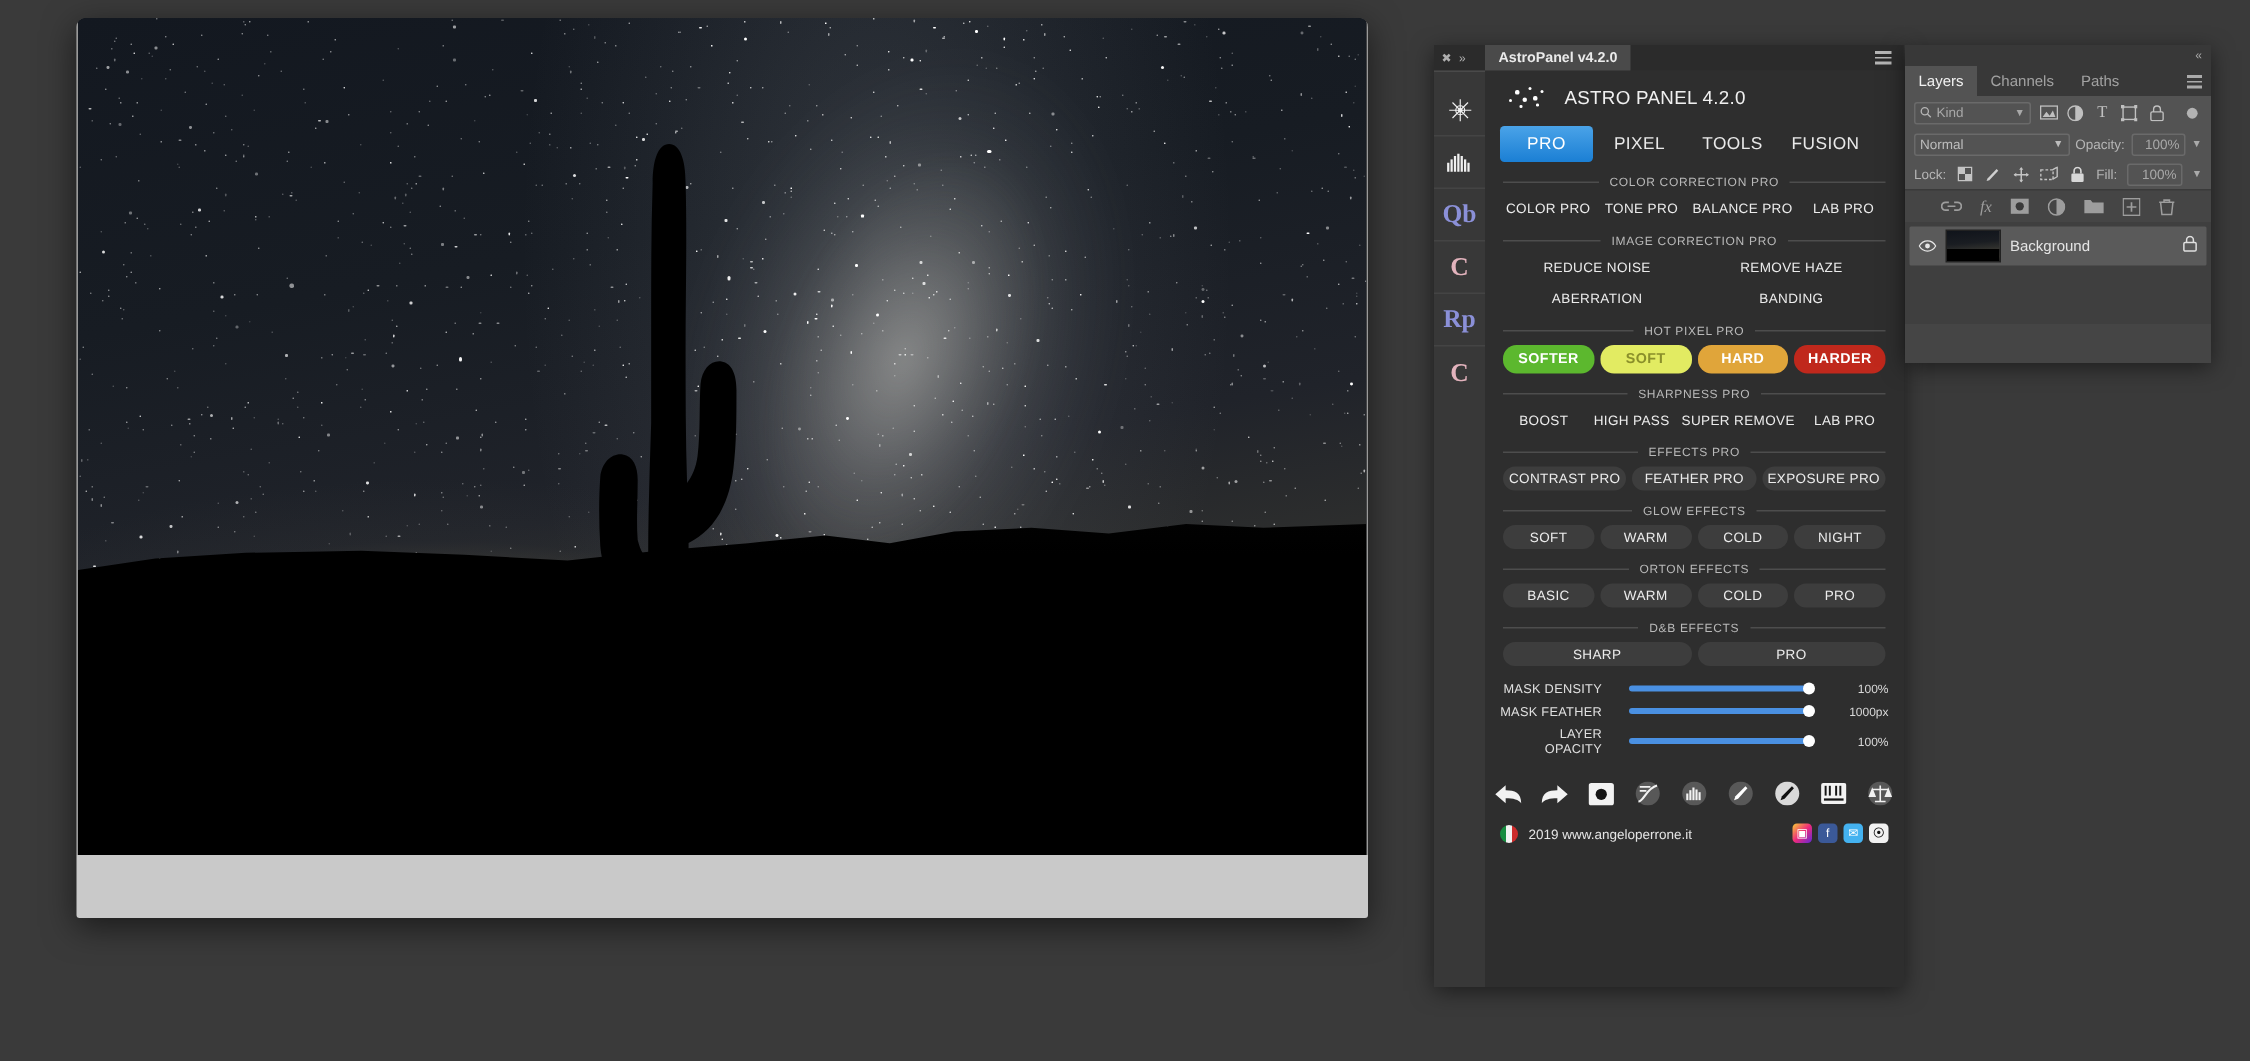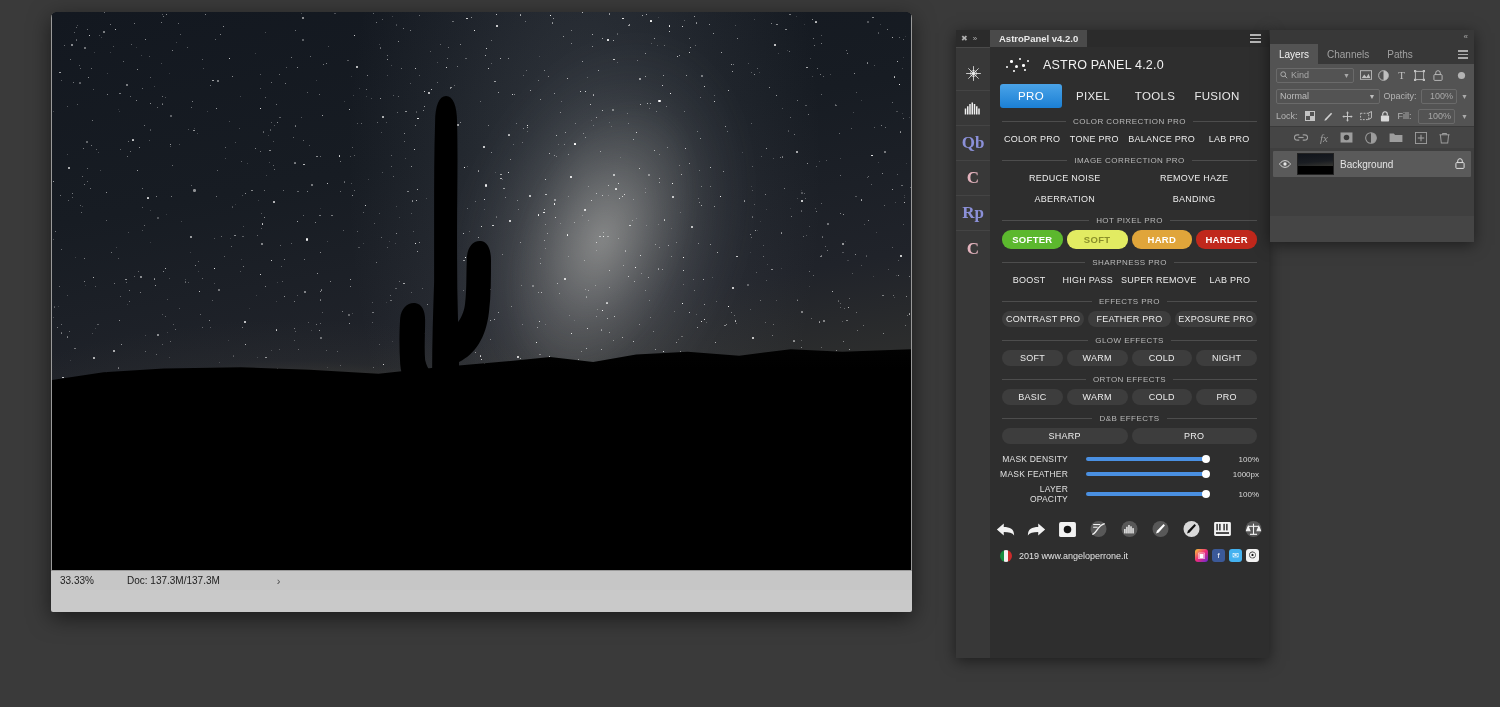--- a/index.html
+++ b/index.html
@@ -1486,25 +1486,20 @@
             C416,276 415,258 416,244
             C417,234 423,228 430,229
             C437,230 440,238 440,248
             C440,266 440,284 438,300
             C435,326 424,342 408,350
             C408,390 406,430 402,470 Z"></path>
         </svg>
       </div>
     </div>
 
-    <div id="doc-statusbar">
-      <span id="status-zoom">33.33%</span>
-      <span id="status-doc">Doc: 137.3M/137.3M</span>
-      <span id="status-arrow">›</span>
-    </div>
   </div>
 
   <div id="astro-panel">
 
     <div id="ap-railcol">
       <div id="ap-railtop">
         <span class="tiny-ic">✖</span>
         <span class="tiny-ic">»</span>
       </div>
       <div id="ap-rail">

